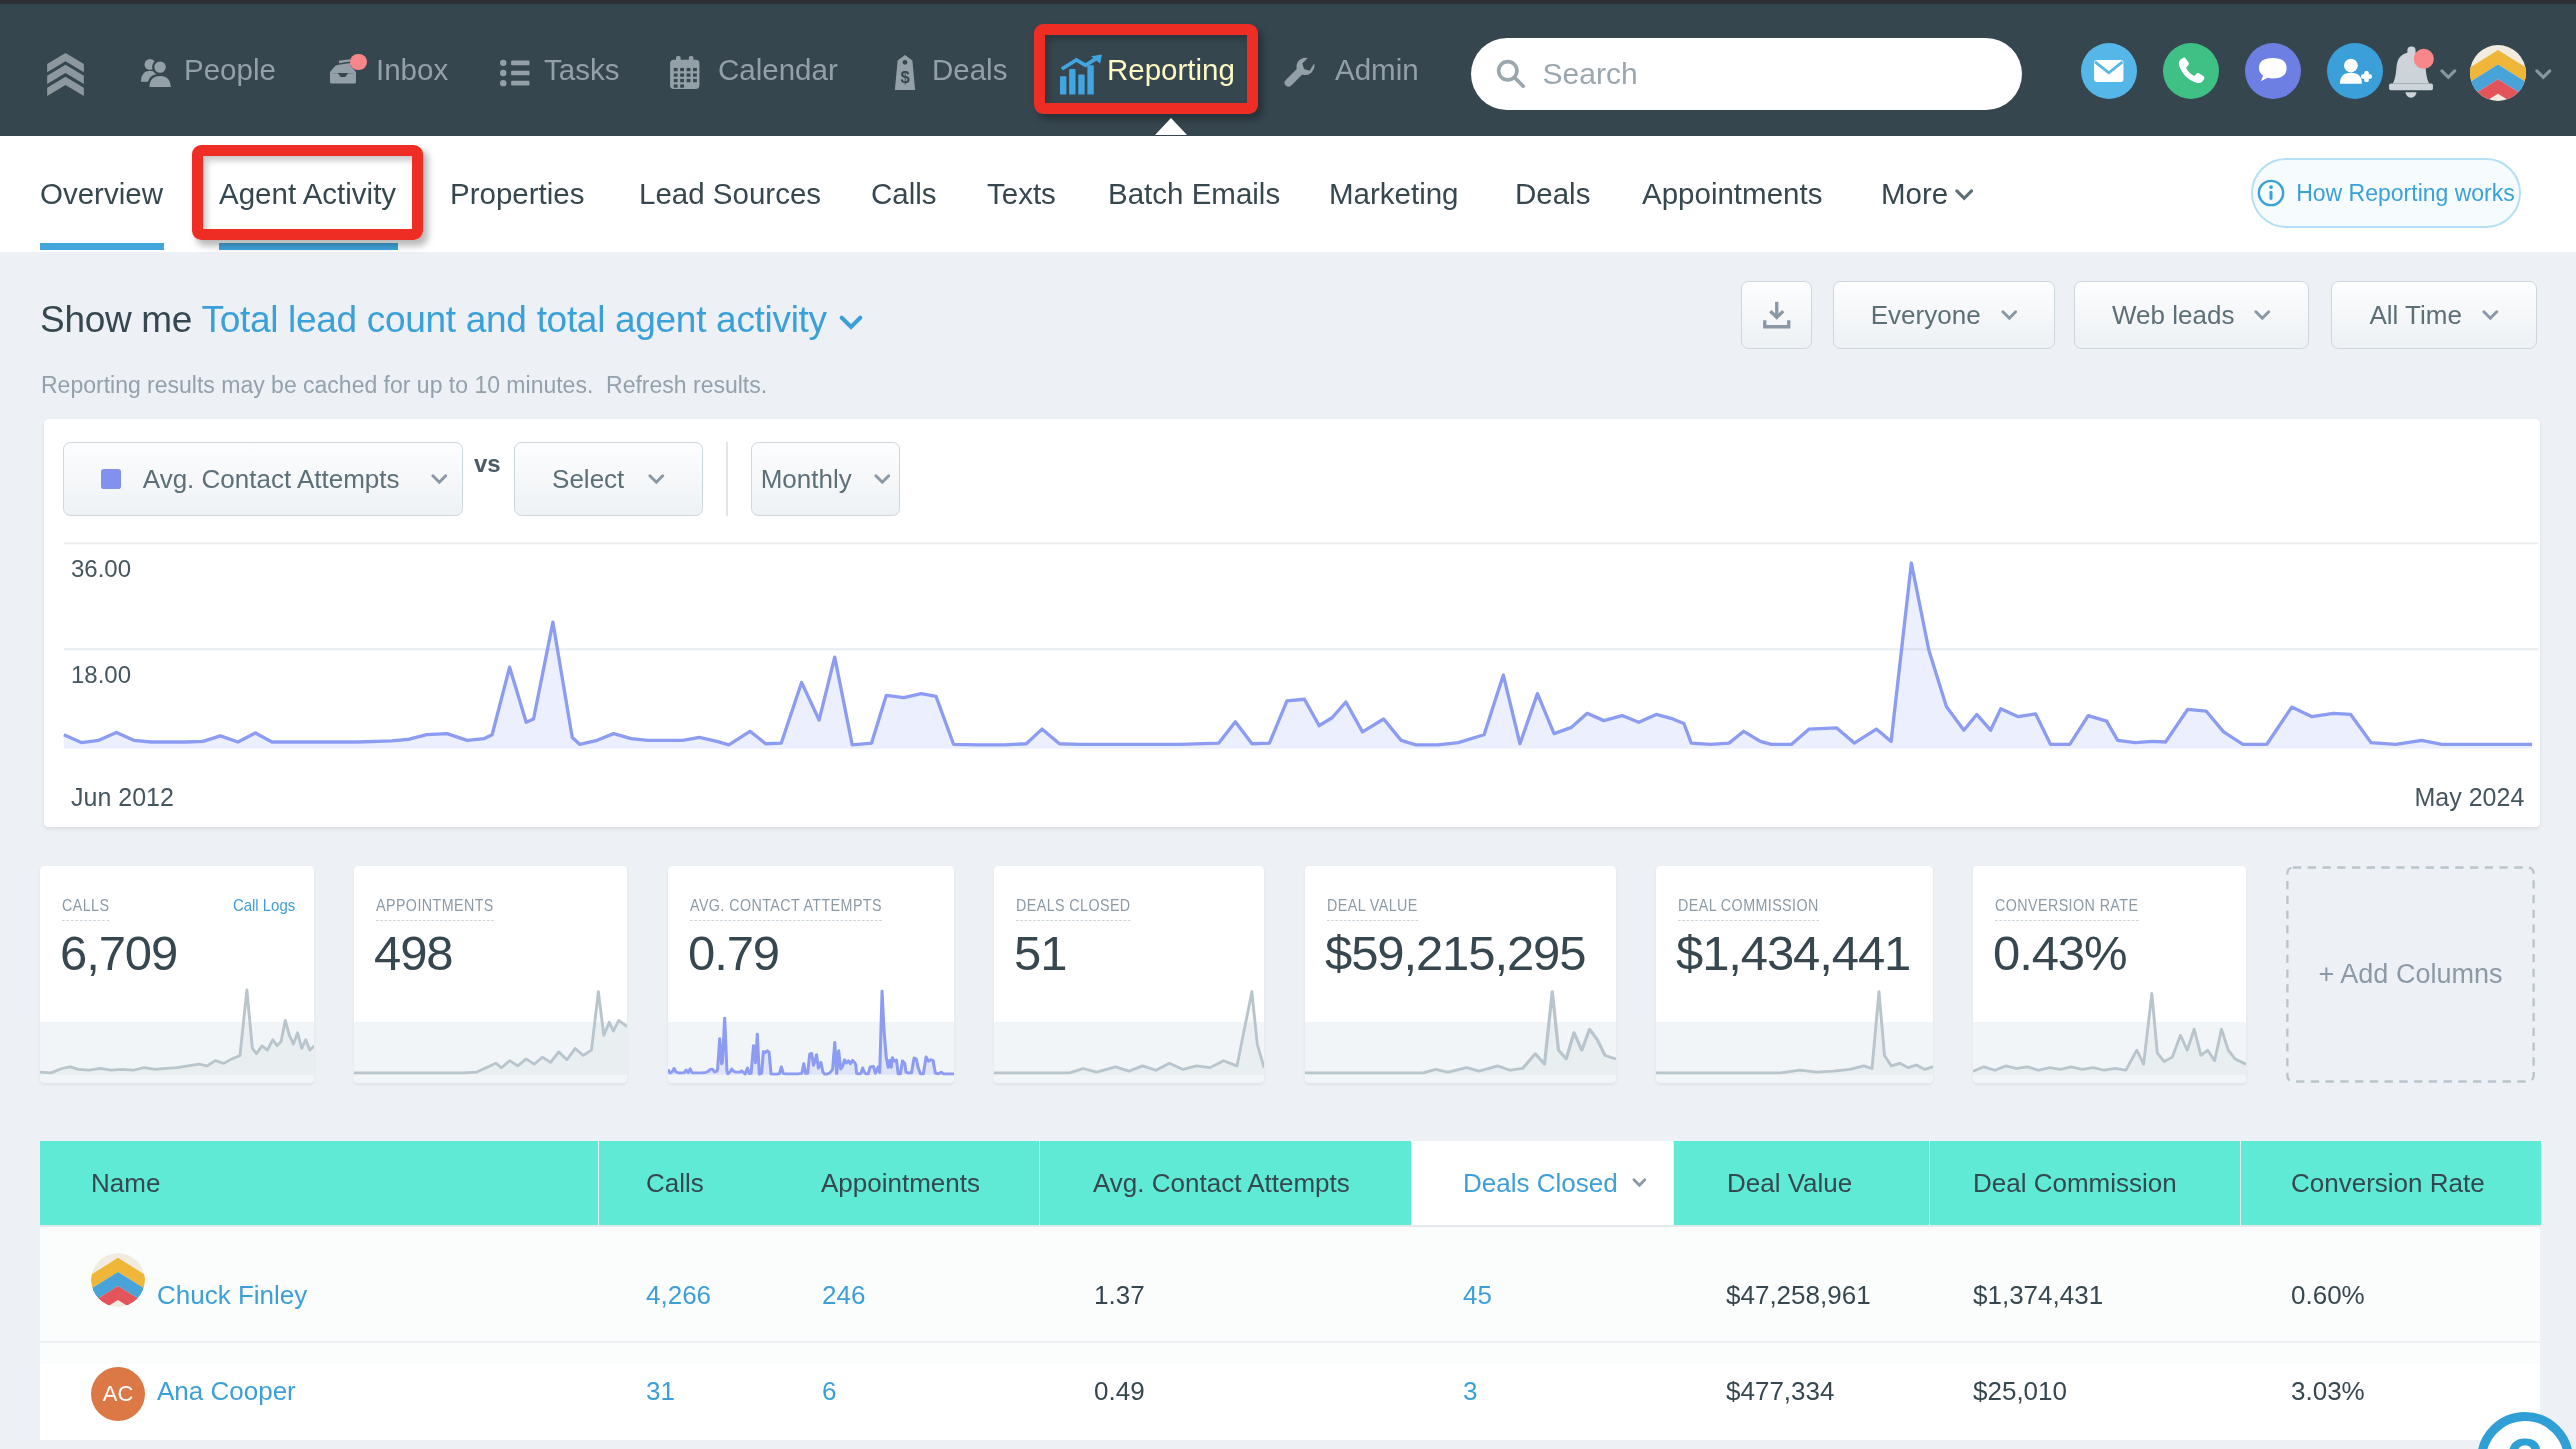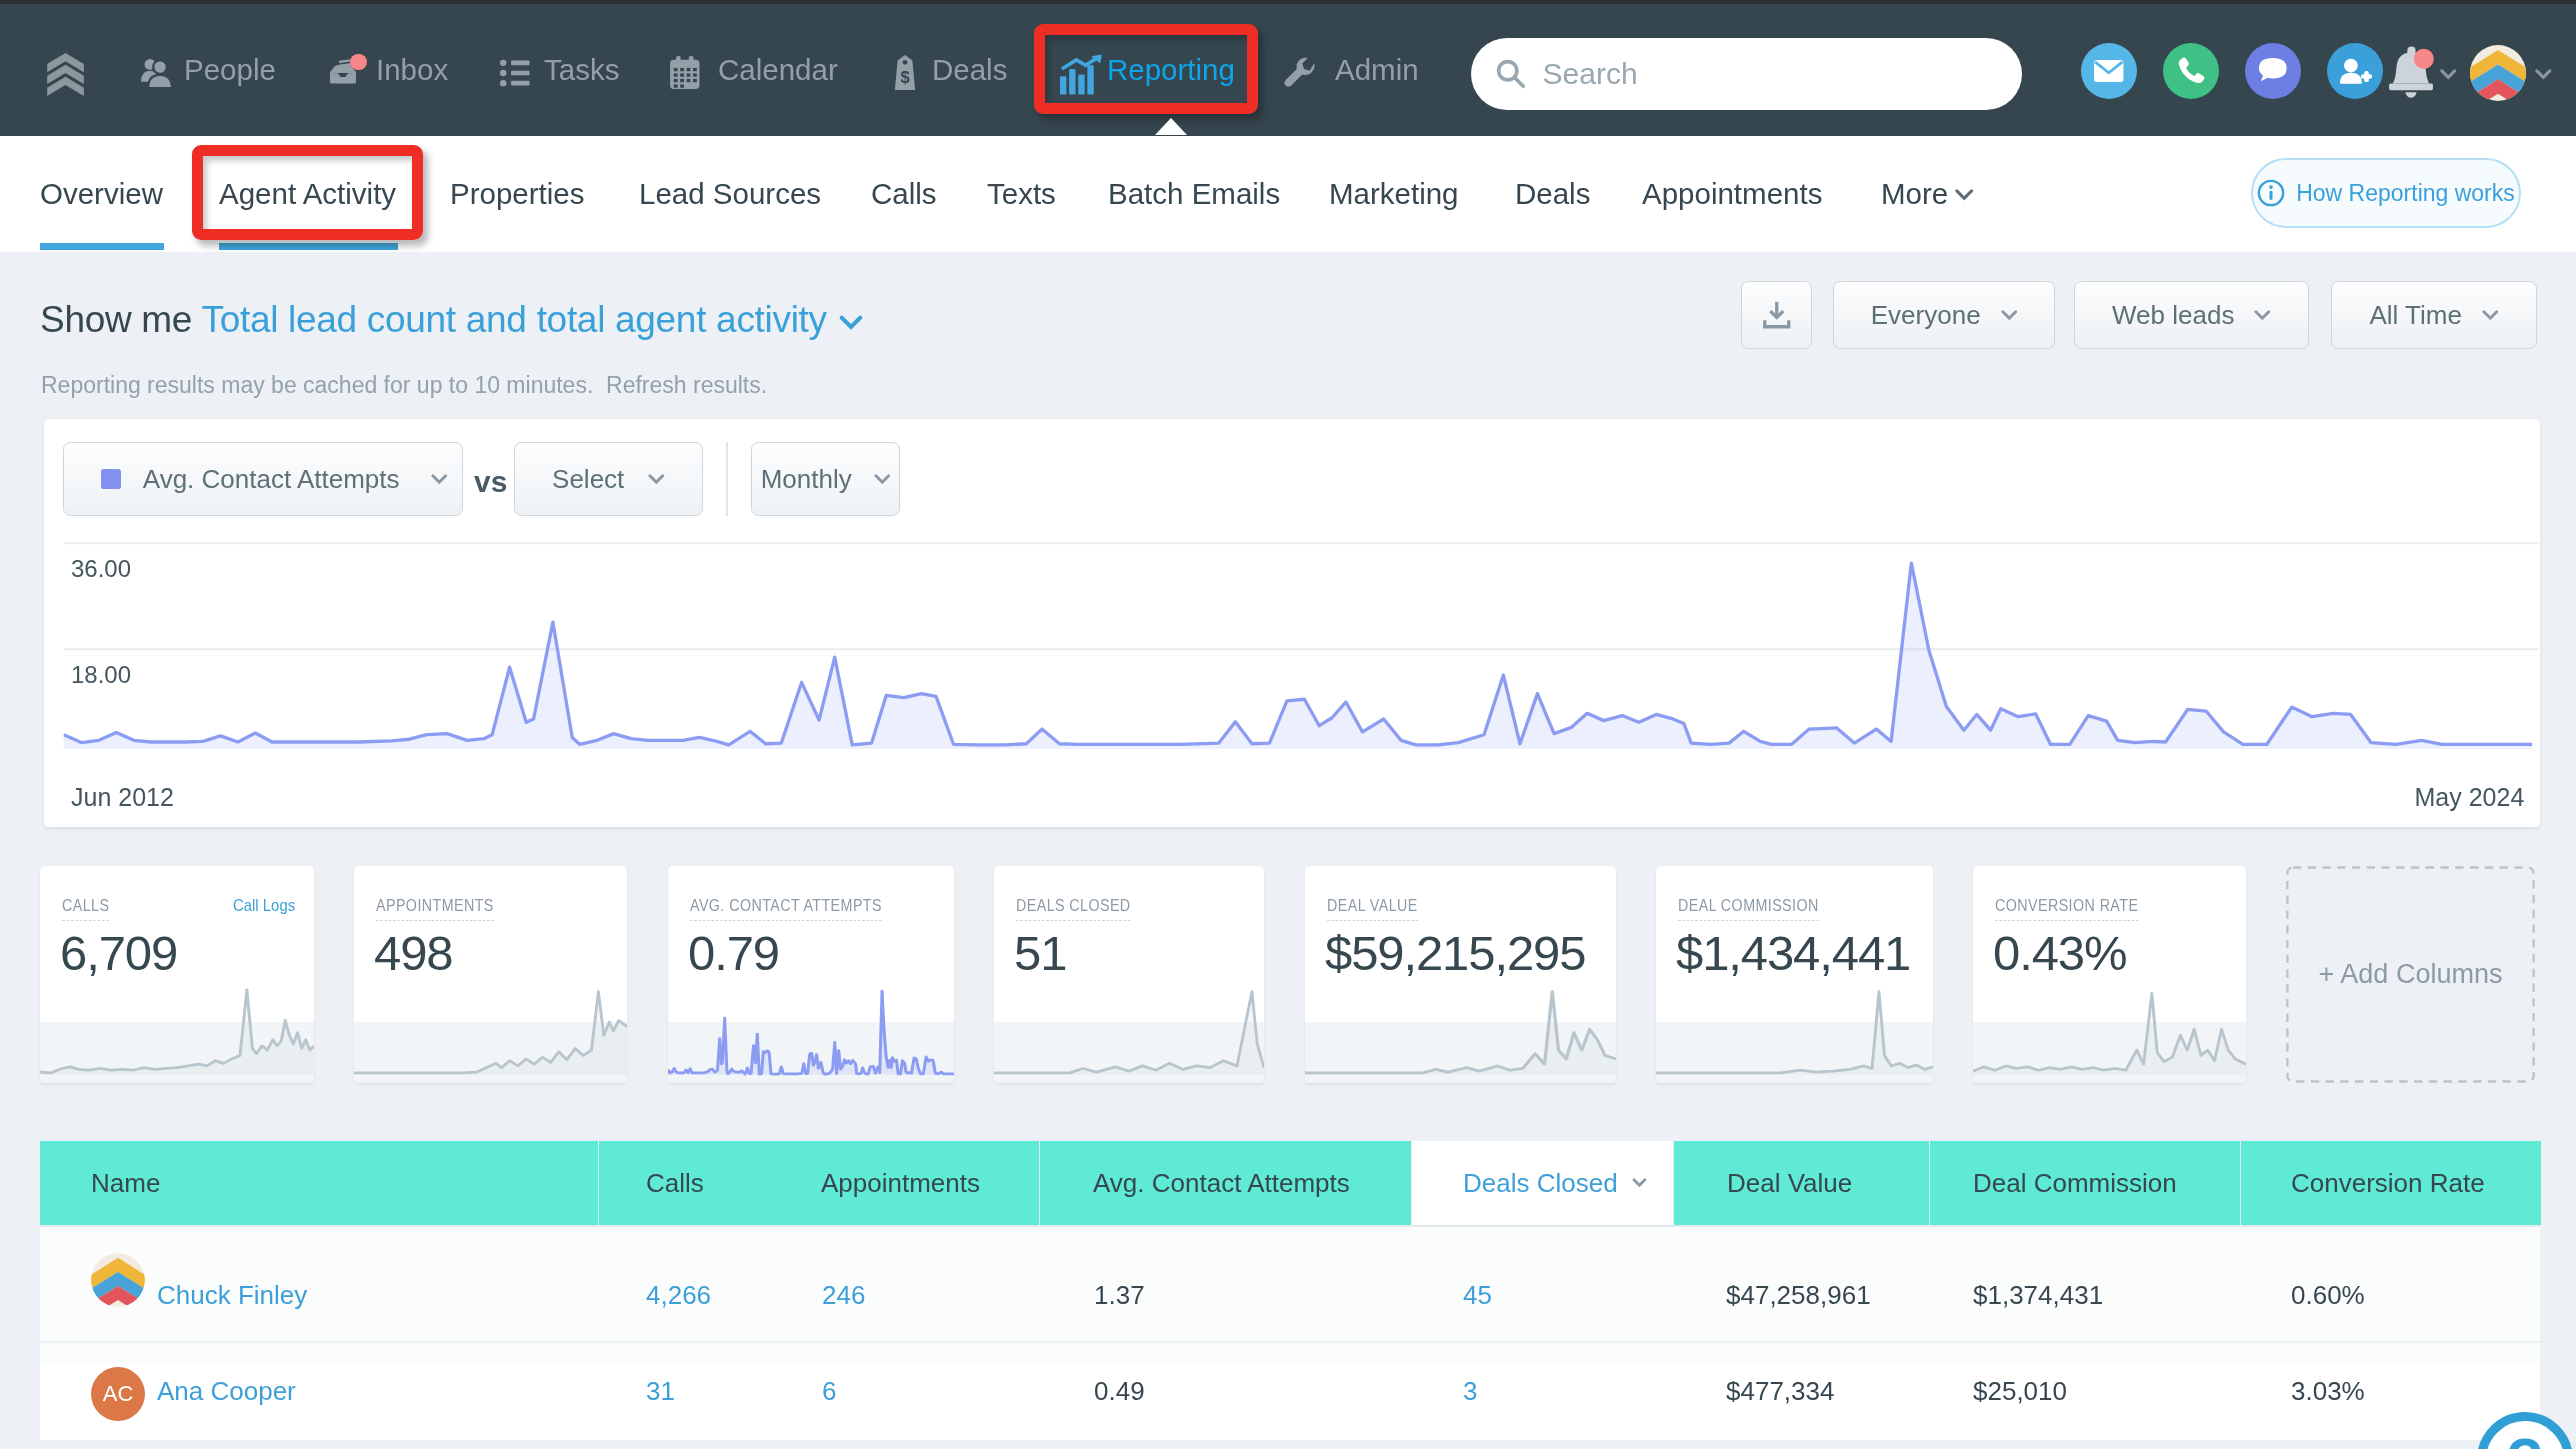--- a/index.html
+++ b/index.html
@@ -139,21 +139,21 @@
   <svg class="abs" style="left:1060px;top:50px" width="42" height="41" viewBox="0 0 46 44">
     <g fill="#41a5e1">
       <rect x="0" y="24" width="7" height="20" rx="1"></rect>
       <rect x="10" y="16" width="7" height="28" rx="1"></rect>
       <rect x="20" y="22" width="7" height="22" rx="1"></rect>
       <rect x="30" y="12" width="7" height="32" rx="1"></rect>
     </g>
     <path fill="none" stroke="#41a5e1" stroke-width="4" d="M2 16 L18 6 L28 12 L42 3"></path>
     <path fill="#41a5e1" d="M46 0 L34 2 L44 10 Z"></path>
   </svg>
-  <div class="navitem" style="left:1107px;color:#0ea5e9">Reporting</div>
+  <div class="navitem" style="left:1107px;color:#fef9c3">Reporting</div>
 
   <svg class="abs" style="left:1283px;top:53px" width="33" height="33" viewBox="0 0 36 36">
     <path fill="#94a0a8" d="M34 7 a10 10 0 0 1 -13 12 L9 31 a4.2 4.2 0 0 1 -6 -6 L15 13 A10 10 0 0 1 27 1 L21 7 L23 13 L29 15 Z"></path>
   </svg>
   <div class="navitem" style="left:1335px">Admin</div>
 
   <div id="searchbar">
     <svg style="margin-left:24px" width="31" height="31" viewBox="0 0 34 34">
       <circle cx="14" cy="14" r="10" fill="none" stroke="#9aa7af" stroke-width="4"></circle>
       <line x1="21.5" y1="21.5" x2="31" y2="31" stroke="#9aa7af" stroke-width="4" stroke-linecap="round"></line>
@@ -278,21 +278,21 @@
     </svg>
 </div>
 <div id="chartcard">
   <div class="dd" style="left:19.4px;width:400px">
     <span style="display:inline-block;width:19.4px;height:19.4px;background:#8290ee;border-radius:2.8px;margin-left:37px"></span>
     <span style="margin-left:22px">Avg. Contact Attempts</span>
     <svg style="margin-left:31px" width="16.6" height="11" viewBox="0 0 18 12">
         <path d="M2 2 L9 9 L16 2" fill="none" stroke="#8a98a5" stroke-width="3.2" stroke-linecap="round"></path>
       </svg>
   </div>
-  <div class="abs" style="left:430px;top:46px;font-size:30px;font-weight:bold;color:#4a5b66">vs</div>
+  <div class="abs" style="left:430px;top:31px;font-size:24px;font-weight:bold;color:#4a5b66">vs</div>
   <div class="dd" style="left:470px;width:189px;justify-content:center">
     <span>Select</span>
     <svg style="margin-left:24px" width="16.6" height="11" viewBox="0 0 18 12">
         <path d="M2 2 L9 9 L16 2" fill="none" stroke="#8a98a5" stroke-width="3.2" stroke-linecap="round"></path>
       </svg>
   </div>
   <div class="abs" style="left:682px;top:23px;width:1.8px;height:74px;background:#dfe5ea"></div>
   <div class="dd" style="left:707px;width:149px;justify-content:center">
     <span>Monthly</span>
     <svg style="margin-left:22px" width="16.6" height="11" viewBox="0 0 18 12">

